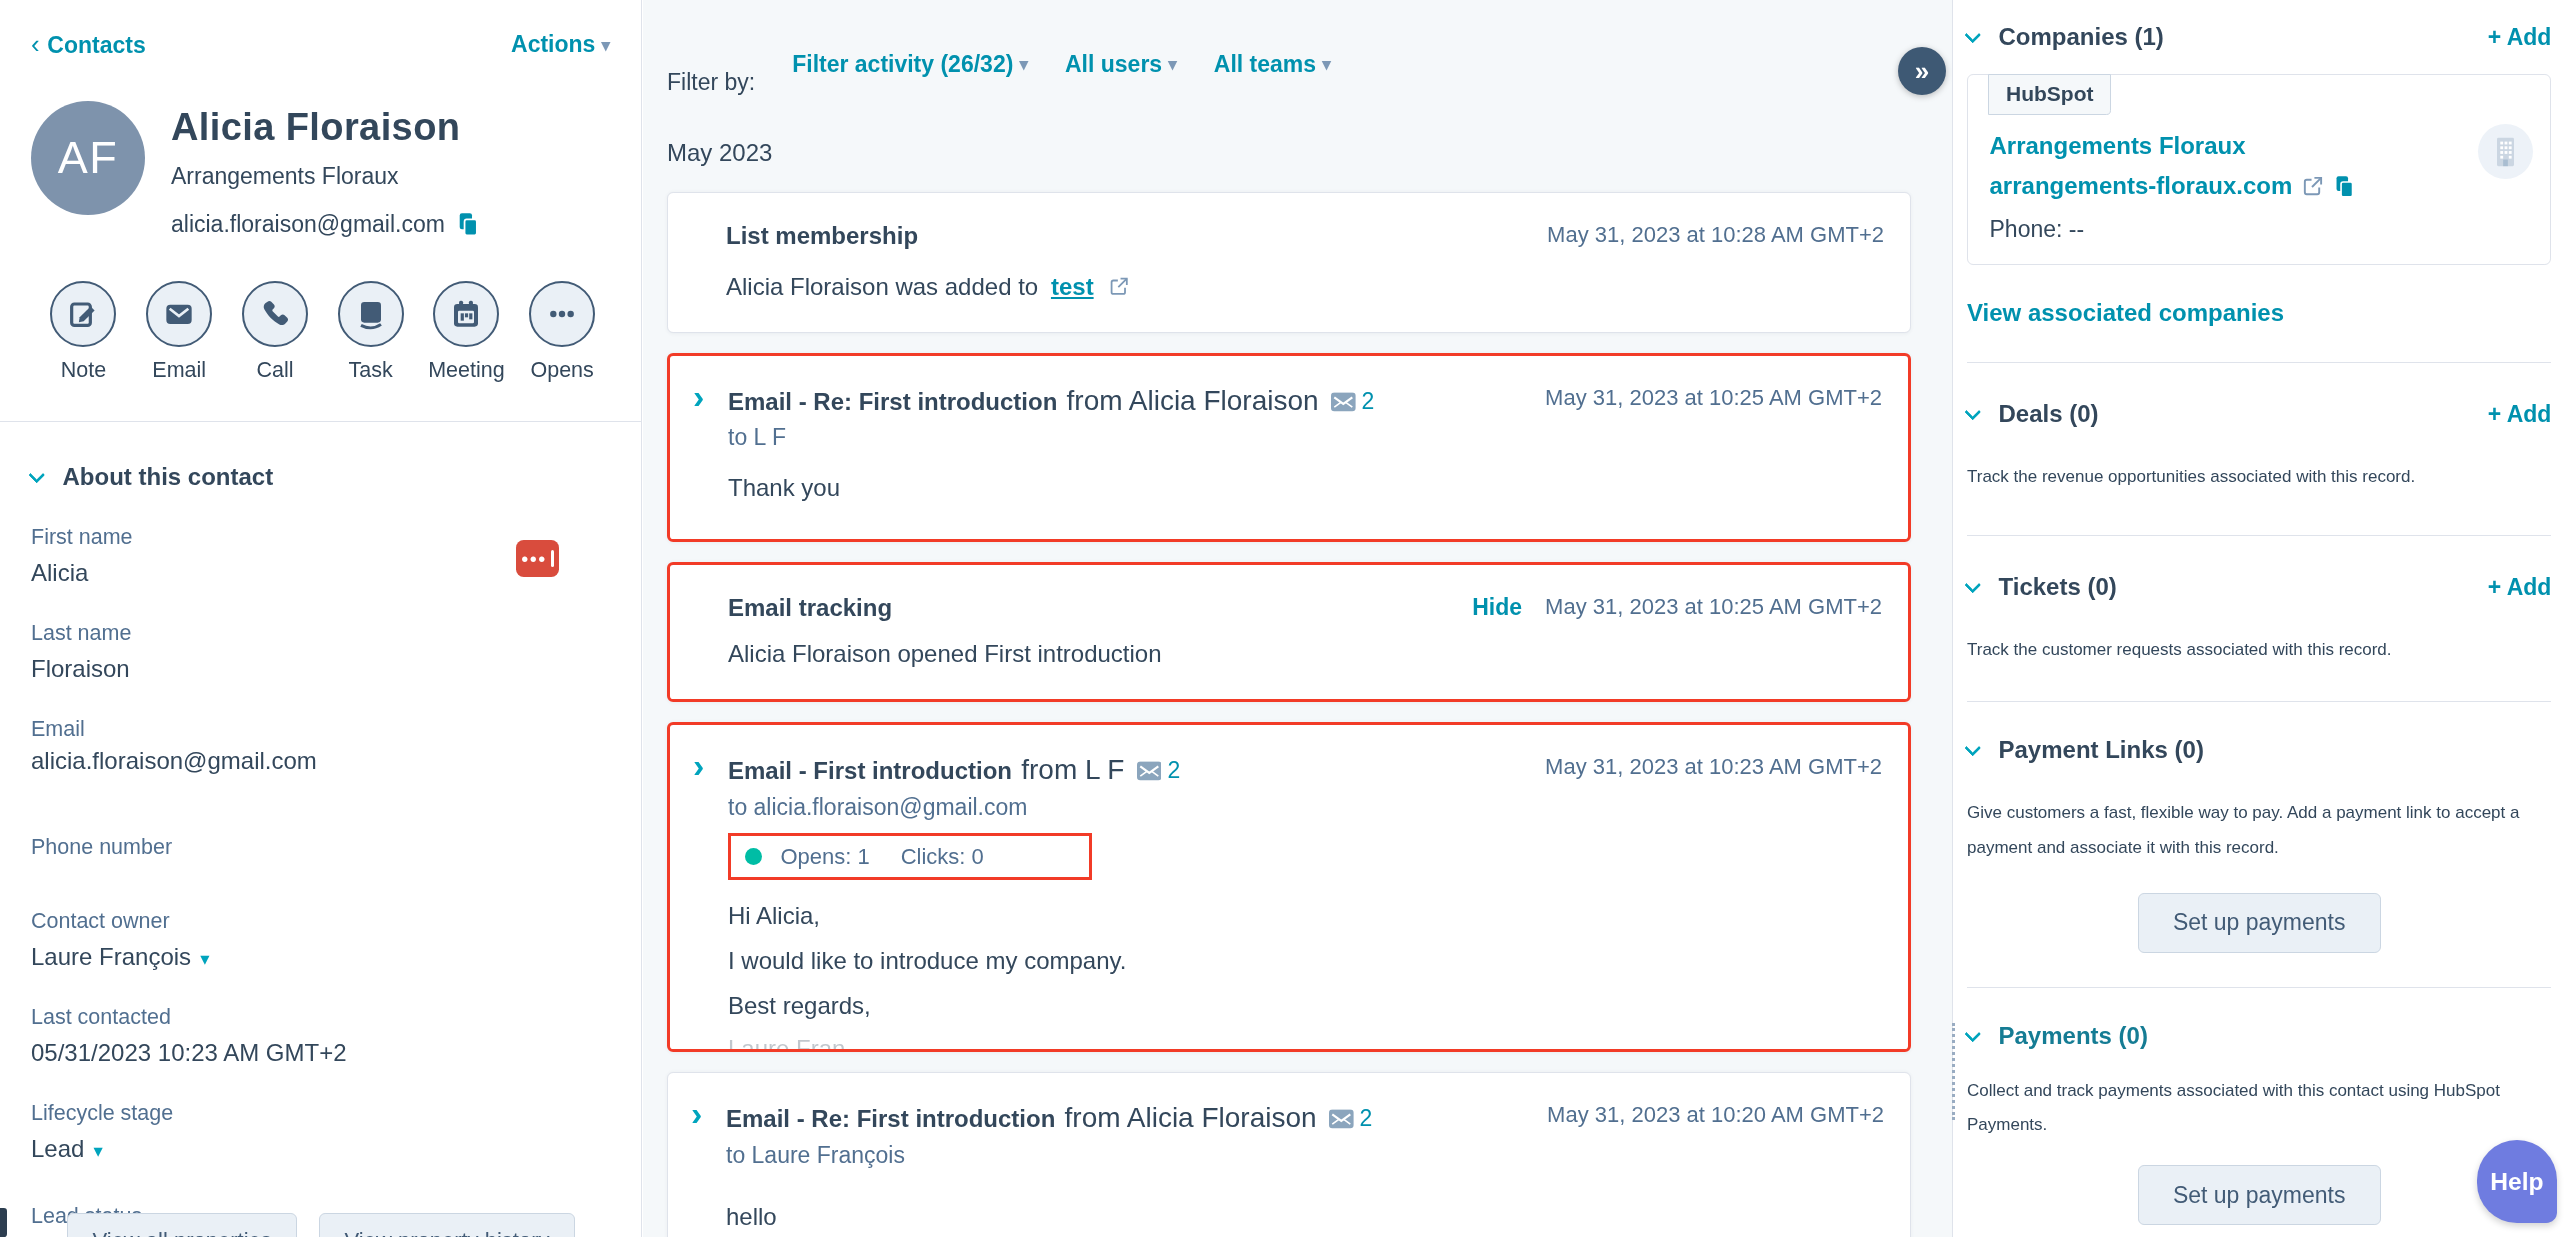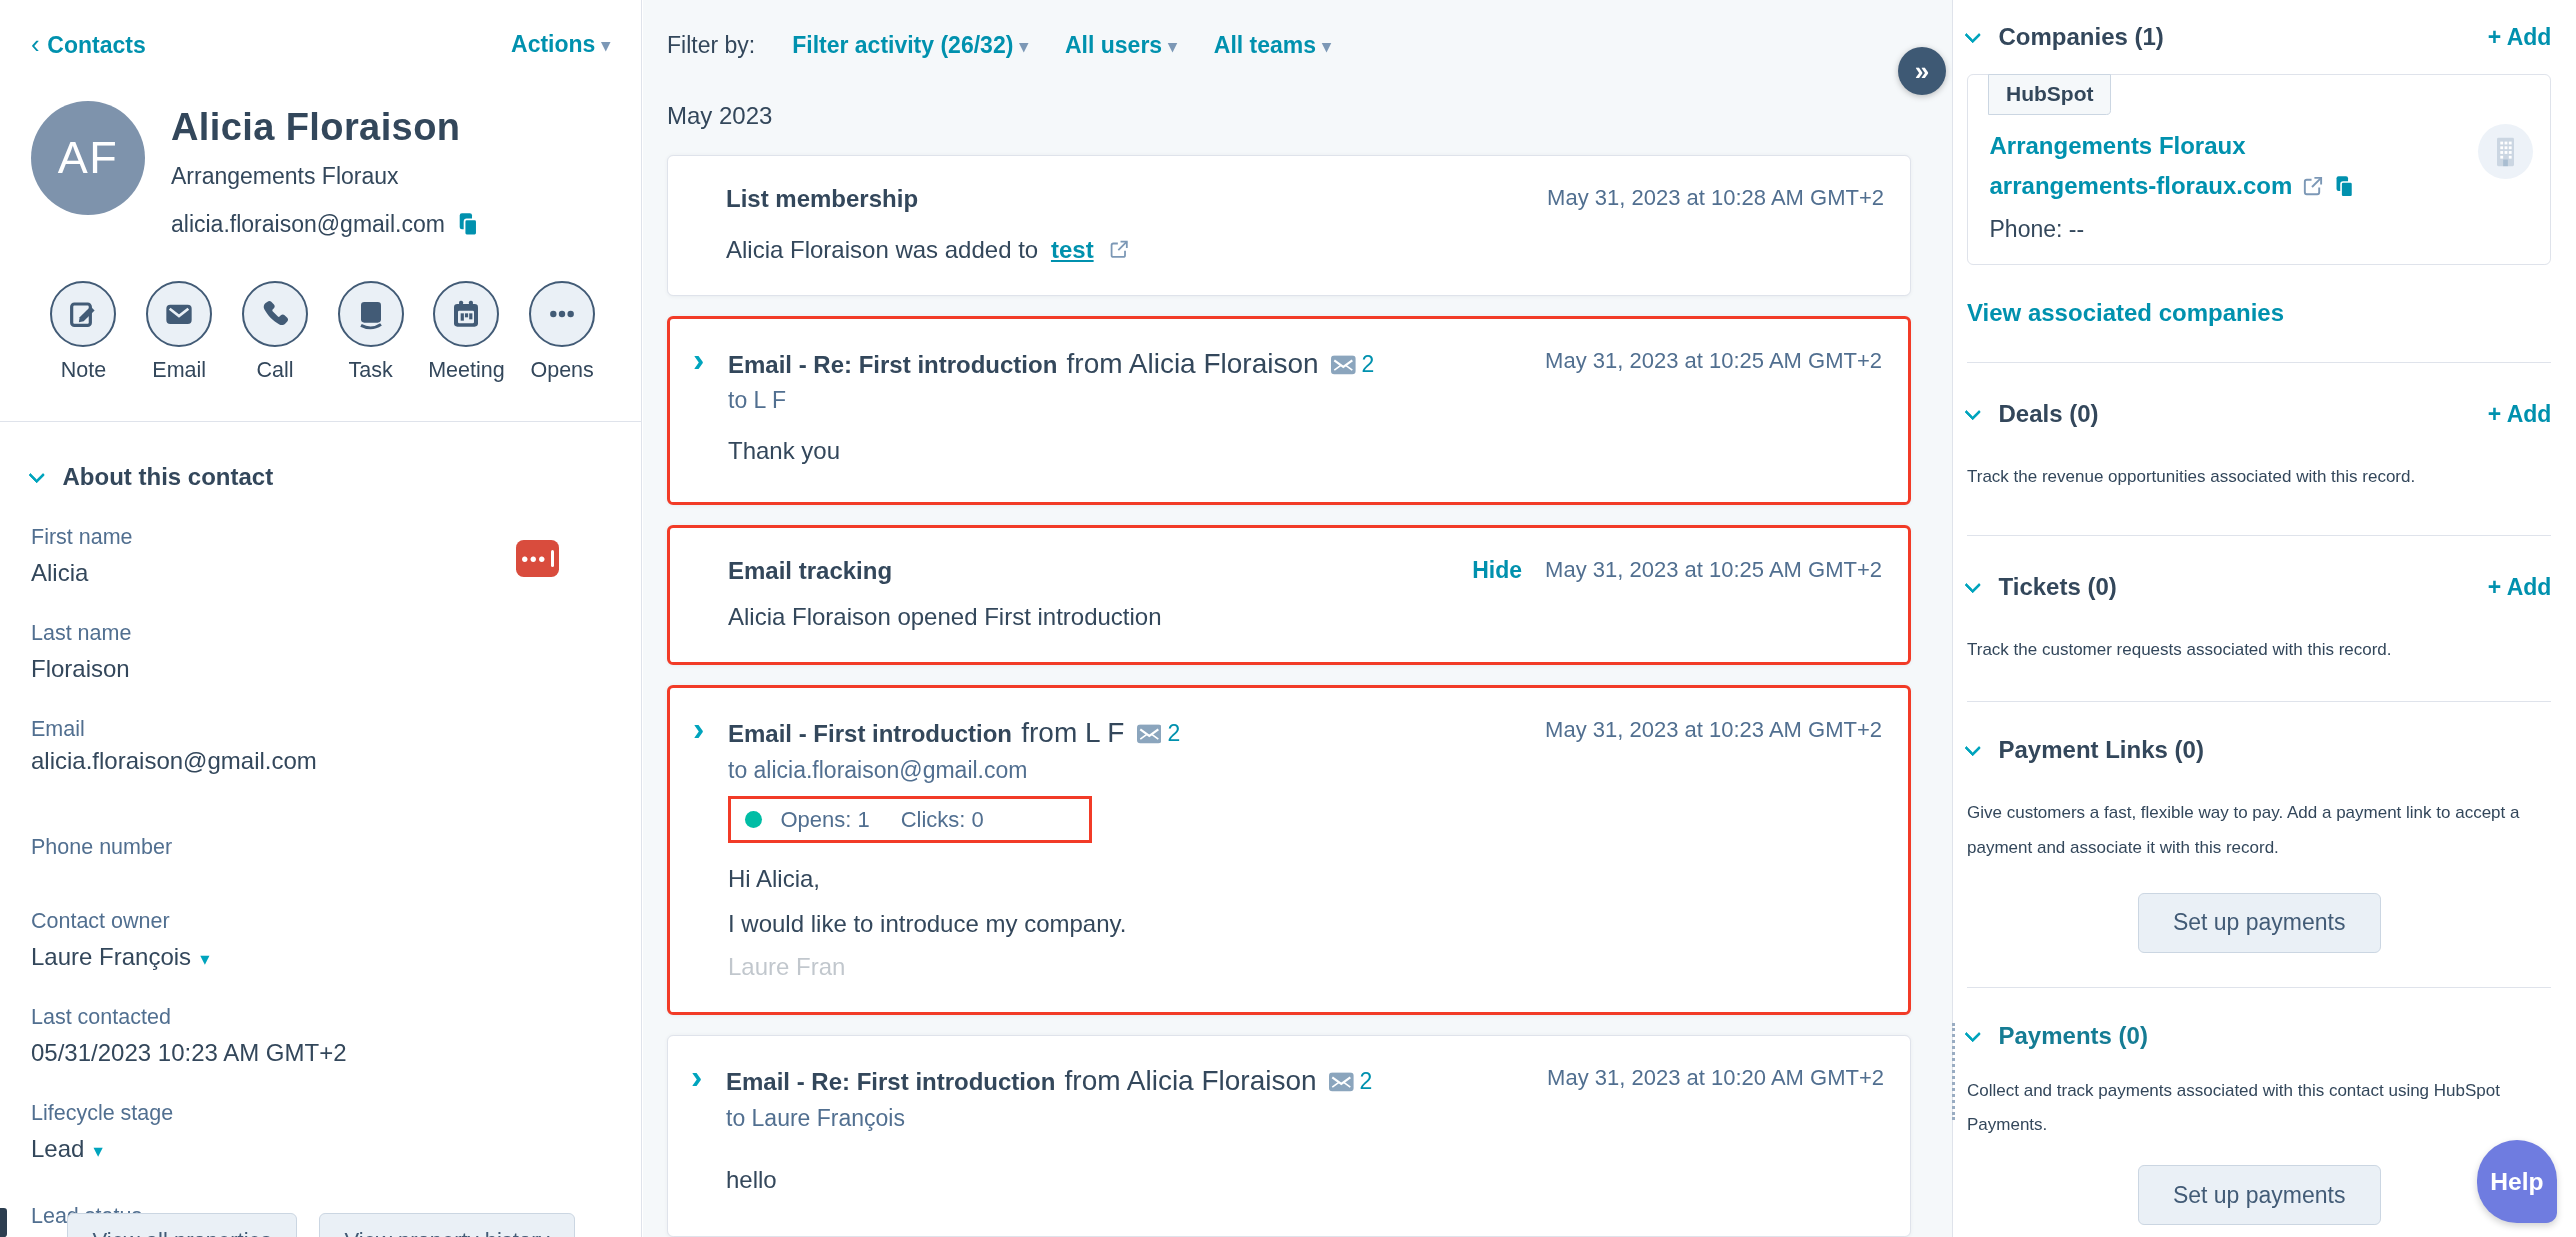--- a/index.html
+++ b/index.html
@@ -43,21 +43,21 @@
   .red-pm-icon{position:absolute;right:51px;top:15.4px;width:43px;height:37px;background:#d94c3d;border-radius:7.7px;display:flex;align-items:center;justify-content:center;}
   .red-pm-icon .dots{color:#fff;font-size:20px;letter-spacing:1.5px;line-height:0;margin-right:3.8px;}
   .red-pm-icon .bar{width:3.1px;height:17px;background:#fff;border-radius:1.5px;}
   .lp-buttons{position:absolute;left:0;top:1213px;width:642px;display:flex;justify-content:center;gap:21.5px;}
   .gray-btn{background:var(--btn-bg);border:1.5px solid var(--btn-border);border-radius:6.1px;color:var(--icon);font-size:22px;padding:14px 24.6px;white-space:nowrap;cursor:pointer;}
   .corner-sliver{position:absolute;left:0;top:1208px;width:7px;height:29px;background:#2d3e50;border-radius:0 3.1px 3.1px 0;}
 
   
   .middle{position:absolute;left:643px;top:0;width:1309px;height:1237px;background:var(--bg);padding:32px 41px 0 24px;}
   .filter-row{display:flex;align-items:center;gap:37px;font-size:23px;}
-  .filter-label{color:var(--navy);}
+  .filter-label{color:var(--navy);margin-top:37px;}
   .filter-link{color:var(--teal);font-weight:bold;cursor:pointer;}
   .collapse-btn{position:absolute;right:6.1px;top:47px;width:48px;height:48px;border-radius:50%;background:#3e5974;color:#fff;display:flex;align-items:center;justify-content:center;font-size:26px;font-weight:bold;cursor:pointer;box-shadow:0 1.5px 6.1px rgba(0,0,0,.25);}
   .month{margin-top:43px;font-size:24px;color:var(--navy);}
   .cards{margin-top:24.6px;}
   .card{background:#fff;border:1.5px solid var(--border);border-radius:6.1px;box-shadow:0 0.8px 3.8px rgba(45,62,80,.06);margin-bottom:20px;padding:29px 26px 0 58px;position:relative;overflow:hidden;}
   .card.annotated{border:3.8px solid var(--red);}
   .card-head{display:flex;align-items:flex-start;}
   .head-left{flex:1;display:flex;align-items:baseline;flex-wrap:wrap;}
   .tl-chevron{position:absolute;left:23px;color:var(--teal-b);font-size:34px;font-weight:bold;line-height:23px;cursor:pointer;}
   .card-title{font-weight:bold;font-size:24px;color:var(--navy);}
@@ -323,20 +323,21 @@
       </div>
       <div class="to-line">to alicia.floraison@gmail.com</div>
       <div class="stats-box">
         <span class="gdot"></span>
         <span class="stat">Opens: 1</span>
         <span class="stat">Clicks: 0</span>
       </div>
       <div class="email-body">
         <p>Hi Alicia,</p>
         <p>I would like to introduce my company.</p>
+        <p>Best regards,</p>
         <div class="faded-line">Laure Fran</div>
       </div>
     </div>
 
     <div class="card" style="min-height:202px;">
       <span class="tl-chevron">›</span>
       <div class="card-head">
         <div class="head-left">
           <span class="card-title">Email - Re: First introduction</span>
           <span class="card-from">from Alicia Floraison</span>

